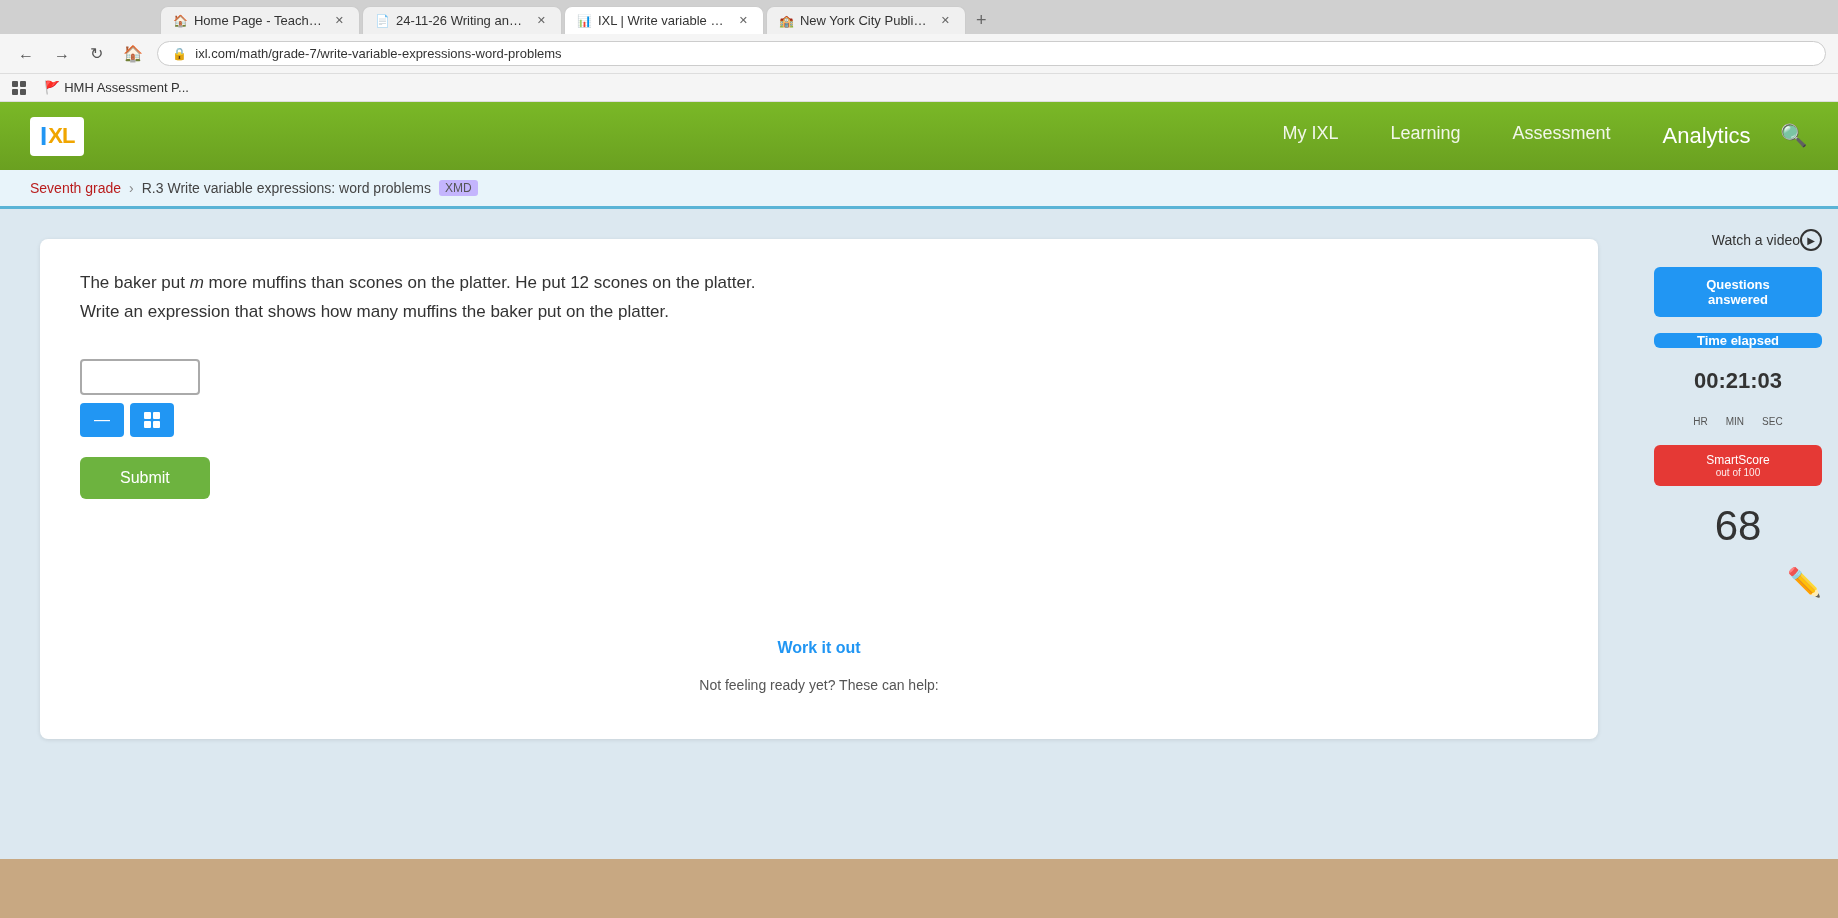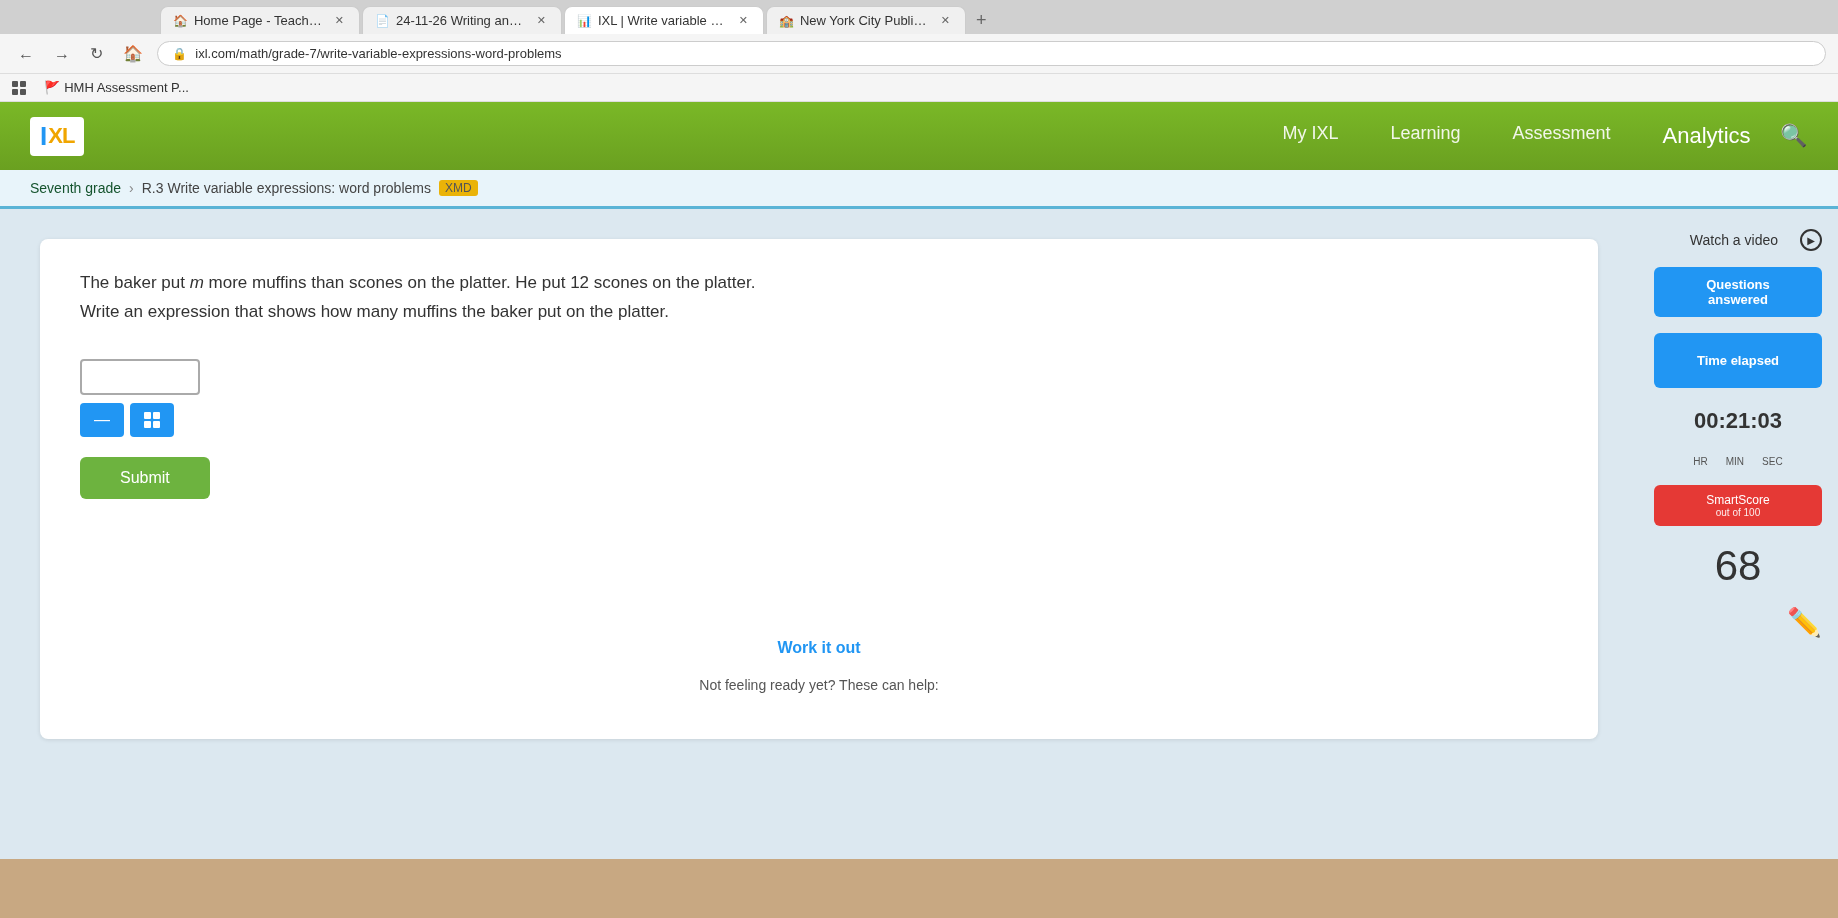--- a/index.html
+++ b/index.html
@@ -33,24 +33,24 @@
     .ixl-header { background: linear-gradient(to bottom, #7ab827, #6aa020); padding: 0 30px; display: flex; align-items: center; height: 68px; }
     .ixl-logo { background: #fff; padding: 4px 10px; border-radius: 4px; font-size: 22px; font-weight: bold; color: #f0a500; letter-spacing: -1px; display: flex; align-items: center; gap: 2px; }
     .ixl-logo-bar { color: #2196F3; font-weight: 900; font-size: 26px; }
     .ixl-nav { display: flex; gap: 52px; margin-left: auto; }
     .ixl-nav-item { color: #fff; font-size: 18px; cursor: pointer; text-decoration: none; opacity: 0.9; }
     .ixl-nav-item.analytics { font-size: 22px; opacity: 1; }
     .ixl-search { margin-left: 30px; color: #fff; font-size: 22px; cursor: pointer; }
 
     
     .breadcrumb-bar { background: #e8f4fa; border-bottom: 3px solid #5ab4d6; padding: 10px 30px; display: flex; align-items: center; gap: 8px; font-size: 14px; color: #555; }
-    .breadcrumb-link { color: #14532d; cursor: pointer; }
+    .breadcrumb-link { color: #b91c1c; cursor: pointer; }
     .breadcrumb-sep { color: #888; }
     .breadcrumb-current { color: #444; }
-    .breadcrumb-tag { background: #eab308; color: #555; padding: 1px 6px; border-radius: 3px; font-size: 12px; }
+    .breadcrumb-tag { background: #c4b5fd; color: #555; padding: 1px 6px; border-radius: 3px; font-size: 12px; }
 
     
     .main-content { display: flex; background: #dce8f0; min-height: 650px; }
 
     
     .question-area { flex: 1; padding: 30px 40px; }
     .question-card { background: #fff; border-radius: 8px; padding: 30px 40px; min-height: 500px; box-shadow: 0 1px 4px rgba(0,0,0,0.1); }
     .question-text { font-size: 17px; color: #333; line-height: 1.7; margin-bottom: 32px; }
     .question-text em { font-style: italic; }
     .answer-input-area { margin-bottom: 20px; }
@@ -61,28 +61,28 @@
     .mixed-icon { display: grid; grid-template-columns: 1fr 1fr; gap: 2px; width: 16px; height: 16px; }
     .mixed-icon-cell { background: #fff; border-radius: 1px; }
     .btn-submit { background: #6db33f; color: #fff; border: none; border-radius: 6px; padding: 12px 40px; font-size: 16px; cursor: pointer; display: block; margin-top: 20px; }
 
     .work-it-out { text-align: center; padding: 20px; color: #2196F3; font-size: 16px; font-weight: bold; }
     .work-it-out-sub { text-align: center; color: #555; font-size: 14px; }
 
     
     .right-sidebar { width: 200px; padding: 20px 16px; display: flex; flex-direction: column; gap: 16px; background: #dce8f0; }
 
-    .watch-video-row { display: flex; align-items: center; justify-content: flex-end; gap: 22px; font-size: 14px; color: #333; }
+    .watch-video-row { display: flex; align-items: center; justify-content: flex-end; gap: 0; font-size: 14px; color: #333; }
     .watch-video-icon { width: 22px; height: 22px; border-radius: 50%; border: 2px solid #333; display: flex; align-items: center; justify-content: center; font-size: 10px; cursor: pointer; }
 
     .qa-card { background: #2196F3; color: #fff; border-radius: 6px; padding: 10px 28px; text-align: center; cursor: pointer; }
     .qa-card-title { font-size: 13px; font-weight: bold; }
     .qa-count { font-size: 42px; font-weight: bold; color: #333; text-align: center; }
 
-    .time-card { background: #2196F3; color: #fff; border-radius: 6px; padding: 20px 14px; text-align: center; }
+    .time-card { background: #2196F3; color: #fff; border-radius: 6px; padding: 0 14px; text-align: center; }
     .time-card-title { font-size: 13px; font-weight: bold; }
 
     .time-display { display: flex; justify-content: center; align-items: flex-end; padding: 4px 0; }
     .time-num { font-size: 22px; font-weight: bold; color: #333; }
     .time-sep { font-size: 22px; font-weight: bold; color: #333; }
     .time-labels { display: flex; justify-content: center; gap: 18px; padding: 2px 0; }
     .time-unit-label { font-size: 10px; color: #555; }
 
     .smart-score-card { background: #e53935; color: #fff; border-radius: 6px; padding: 8px 14px; text-align: center; }
     .smart-score-title { font-size: 12px; font-weight: normal; }

